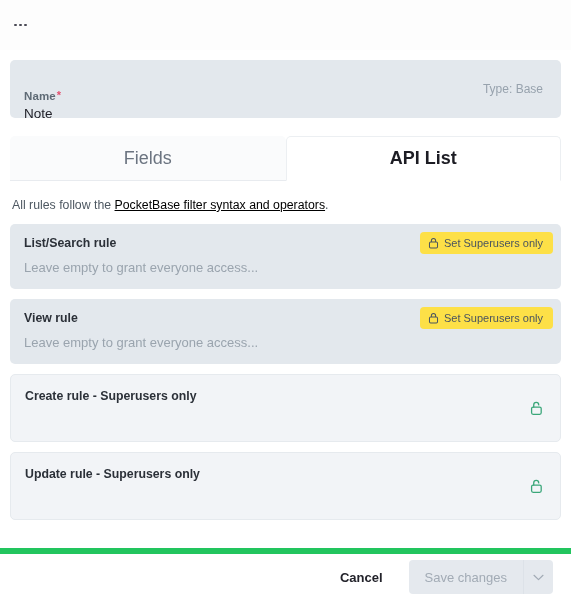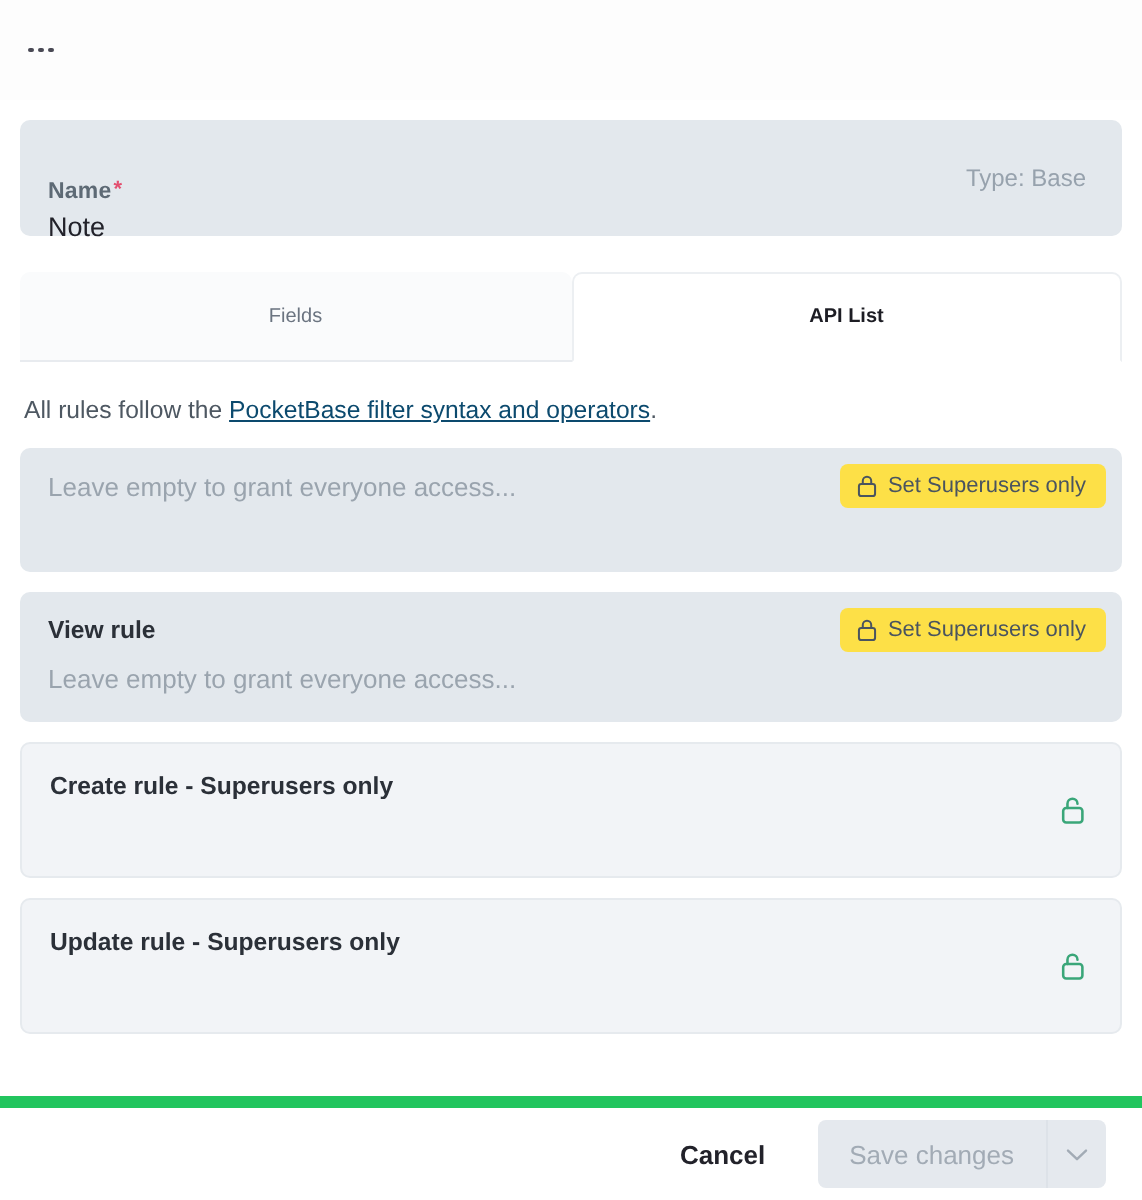--- a/index.html
+++ b/index.html
@@ -128,21 +128,21 @@
     left: 0; right: 0; bottom: 0;
     height: 1px;
     background: #e8ebef;
   }
 
   .tab {
     flex: 1 1 50%;
     display: flex;
     align-items: center;
     justify-content: center;
-    font-size: 10px;
+    font-size: 18px;
     cursor: pointer;
     position: relative;
     background: #fafbfc;
     color: #6b7480;
     border-radius: 5px 5px 0 0;
   }
 
   .tab.active {
     background: #ffffff;
     color: #1d1d24;
@@ -158,21 +158,21 @@
     align-items: center;
     justify-content: space-between;
     padding: 17px 2px 12px 2px;
     font-size: 12.3px;
     color: #4e5862;
   }
 
   .info-left { color: #4e5862; }
 
   .info-link {
-    color: #0c4a6e;
+    color: #000000;
     text-decoration: underline;
     cursor: pointer;
   }
 
   .show-fields {
     color: #3f4853;
     cursor: pointer;
     font-size: 12.3px;
   }
 
@@ -320,20 +320,21 @@
     </div>
 
     <div class="info-line">
       <div class="info-left">
         <span>All rules follow the</span>
         <span class="info-link">PocketBase filter syntax and operators</span><span>.</span>
       </div>
     </div>
 
     <div class="rule-card">
+      <div class="rule-title">List/Search rule</div>
       <div class="rule-placeholder">Leave empty to grant everyone access...</div>
       <div class="superusers-btn">
         <svg width="11" height="12" viewBox="0 0 12 13" fill="none">
           <rect x="1.6" y="5.4" width="8.8" height="6.6" rx="1.3" stroke="#4a545f" stroke-width="1.1"></rect>
           <path d="M3.7 5.4V3.8a2.3 2.3 0 0 1 4.6 0v1.6" stroke="#4a545f" stroke-width="1.1" fill="none"></path>
         </svg>
         <span>Set Superusers only</span>
       </div>
     </div>
 

